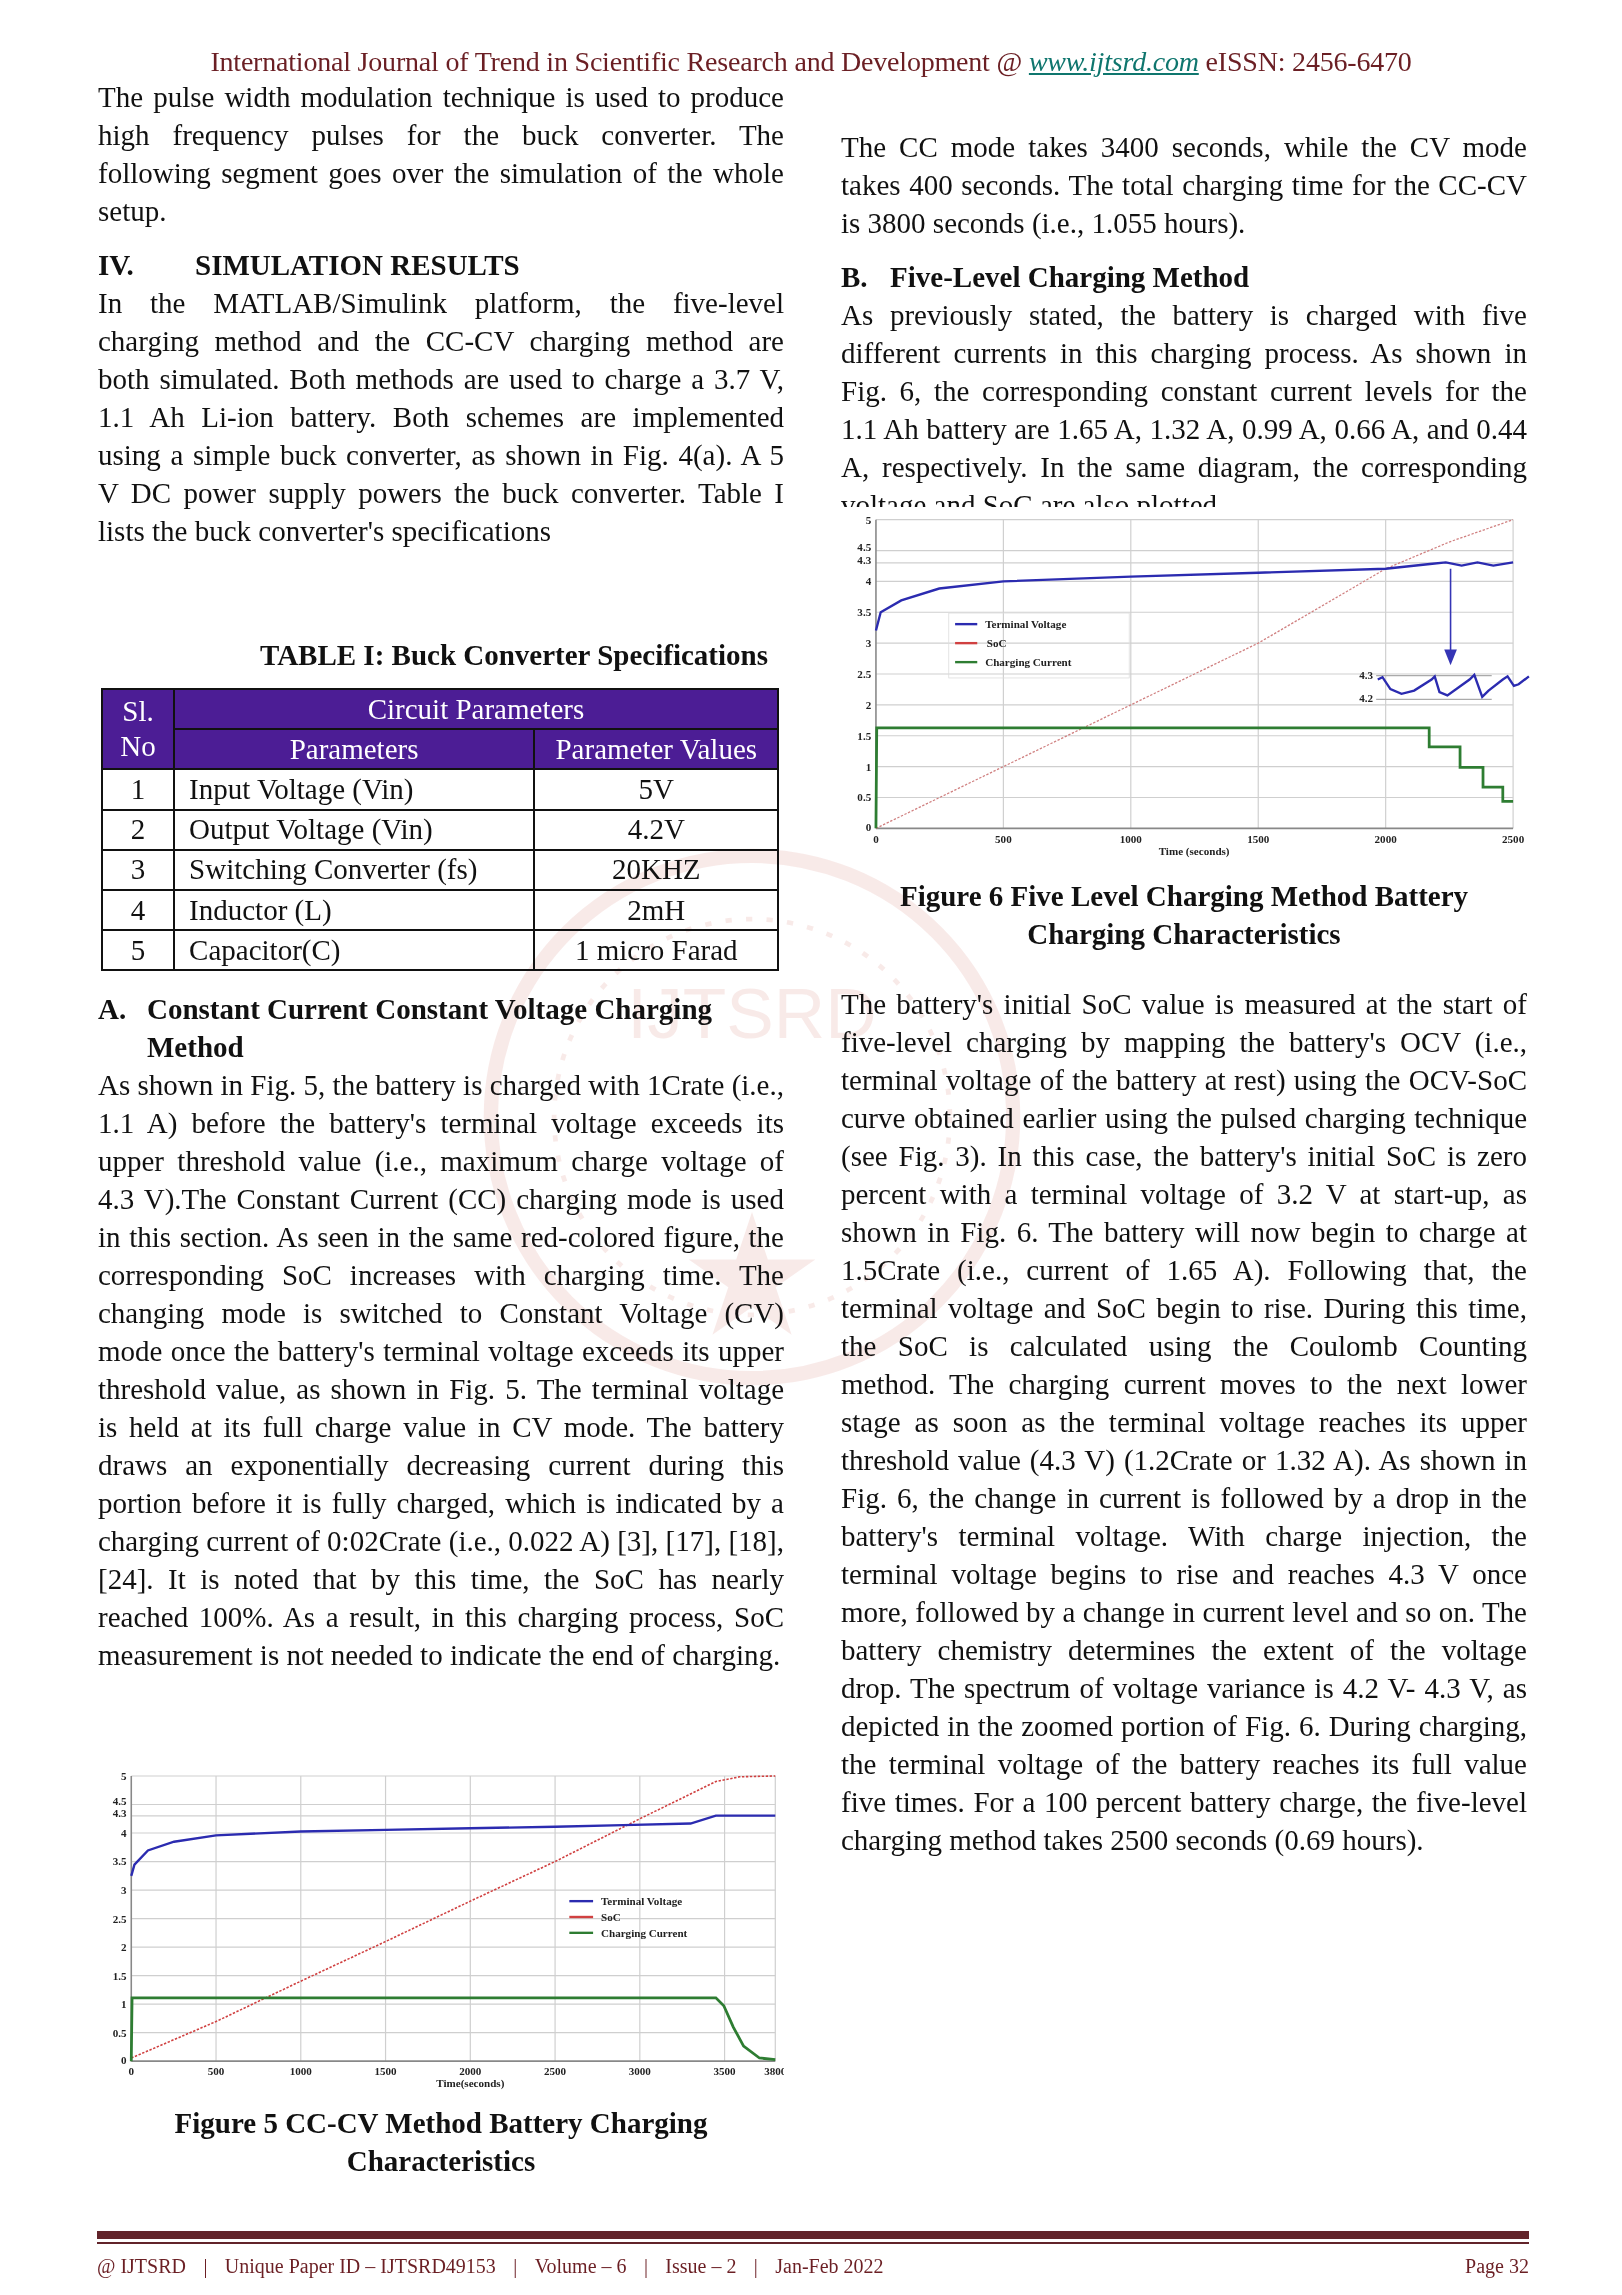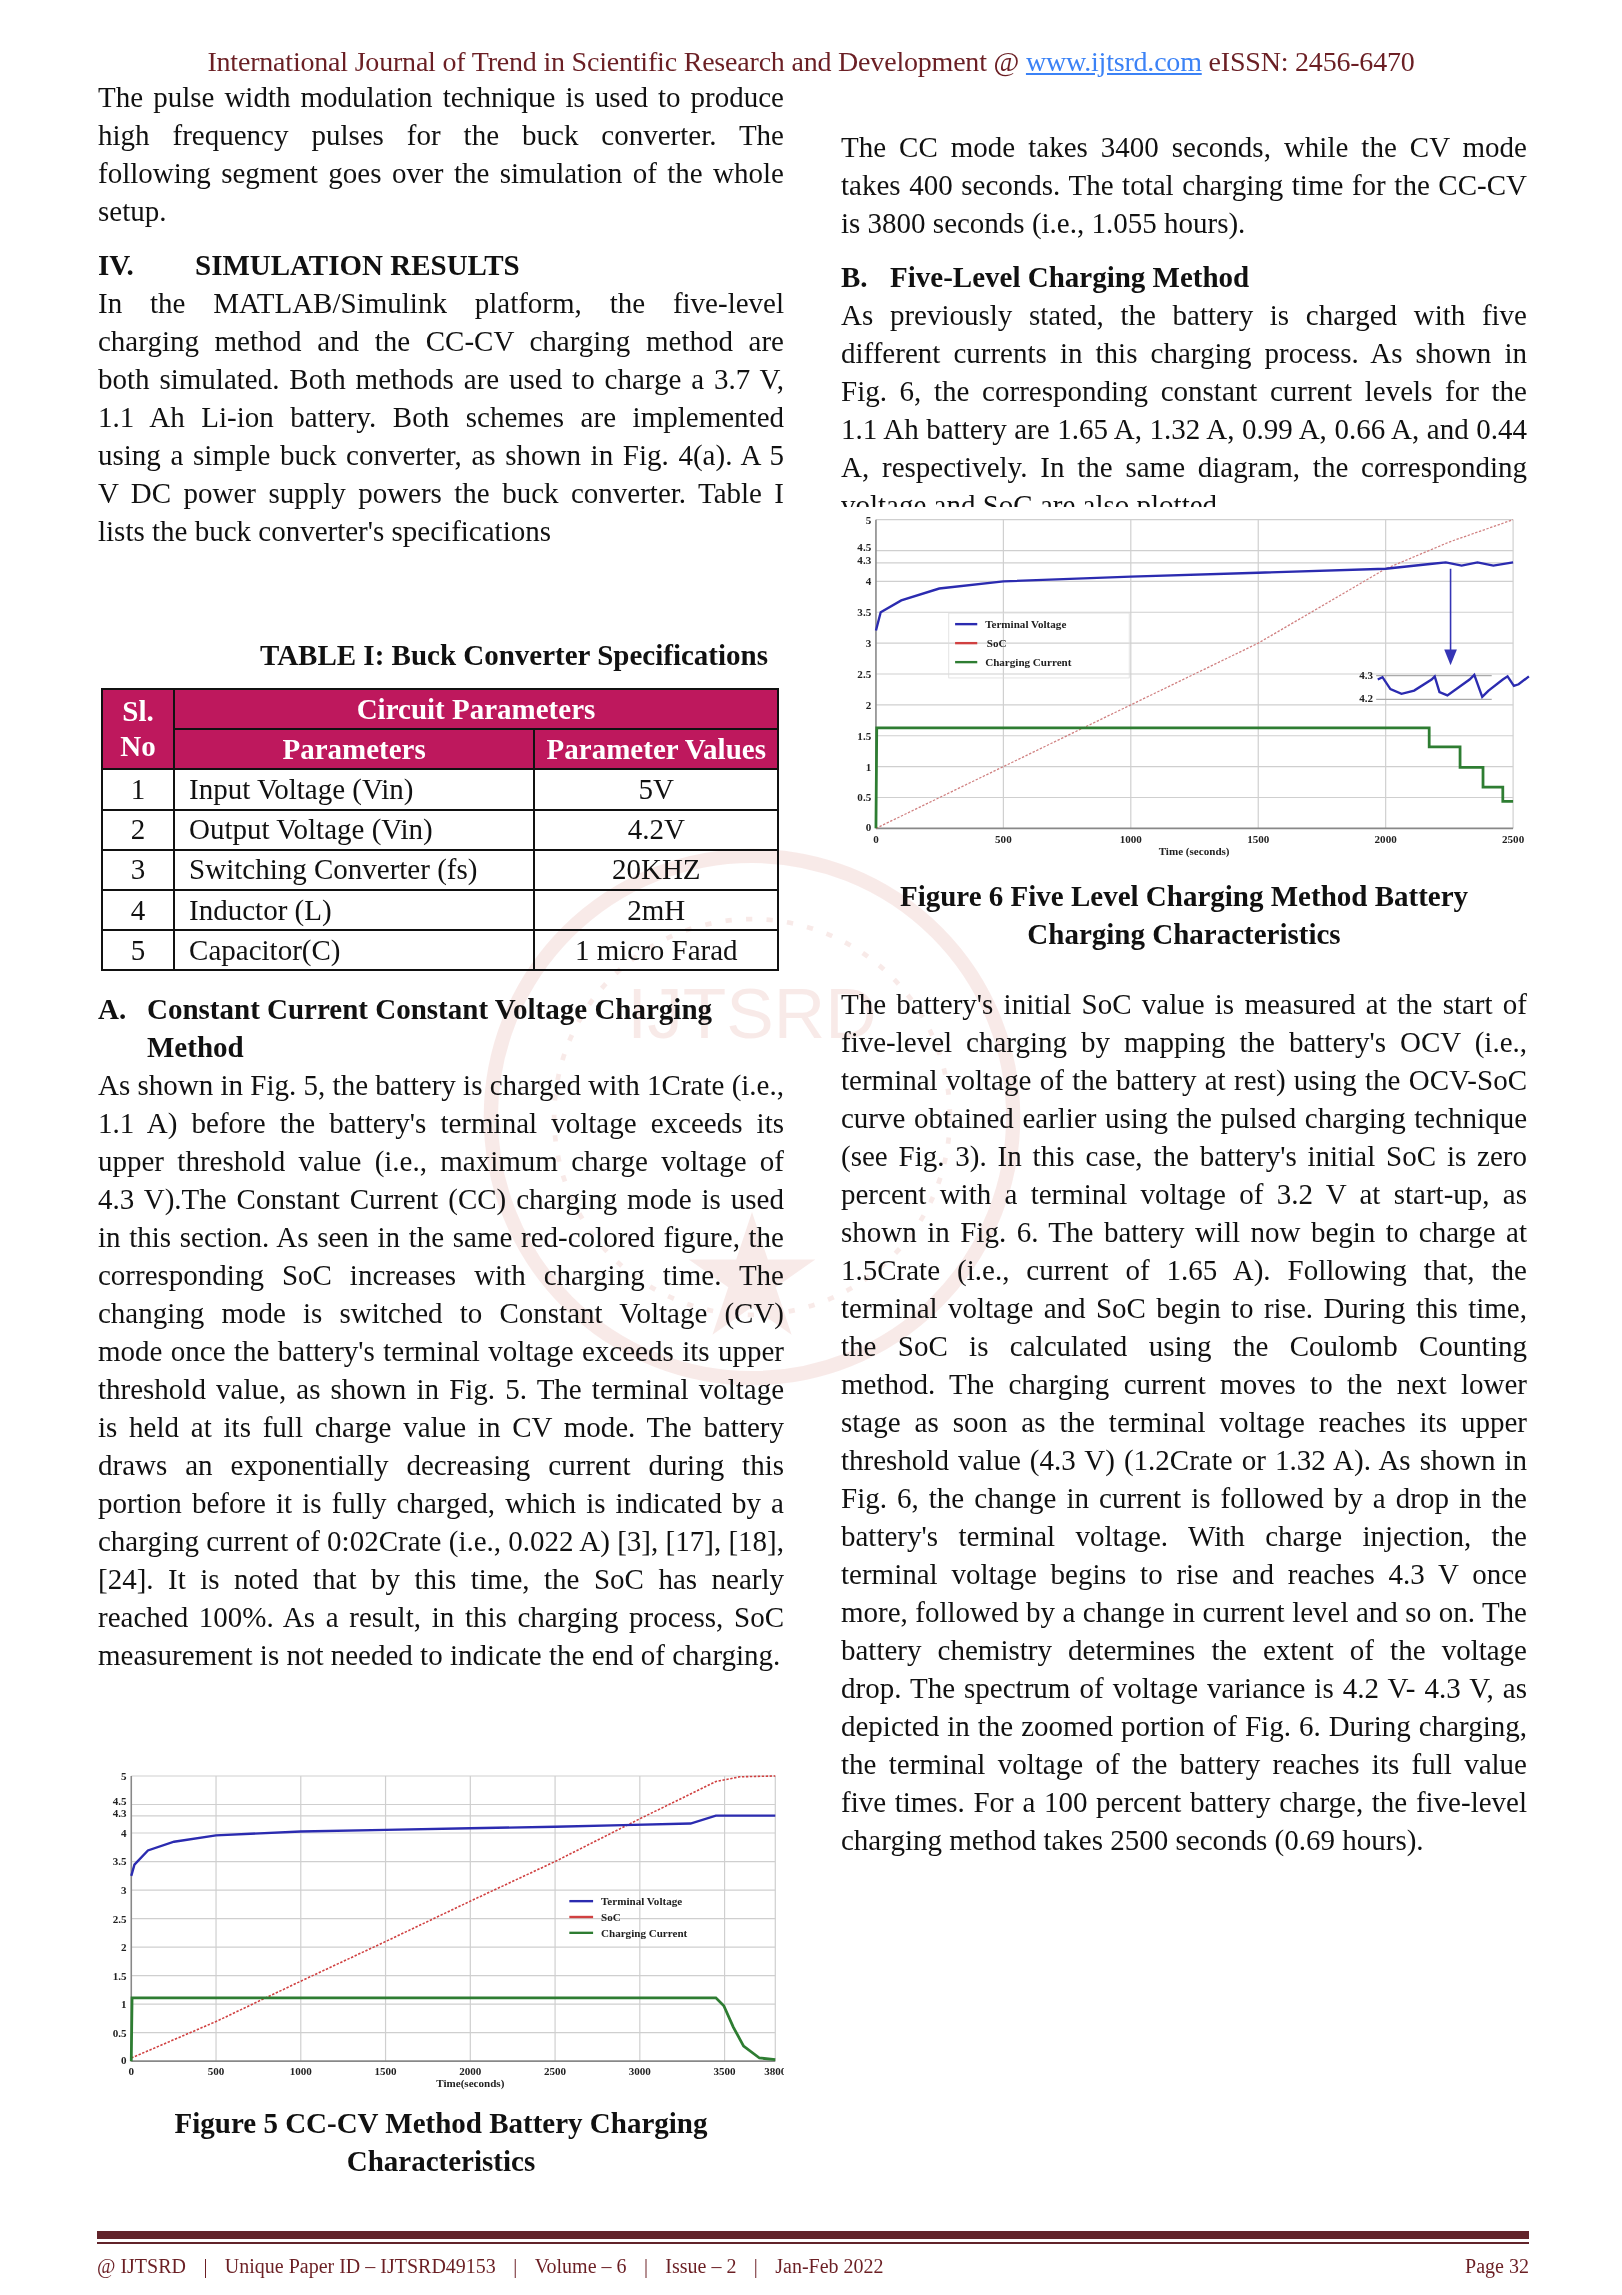--- a/index.html
+++ b/index.html
@@ -1,33 +1,33 @@
 <!DOCTYPE html>
 <html style="font-size:12.7px"><head>
 <meta charset="utf-8">
 <style>
   html, body { margin:0; padding:0; background:#ffffff; }
   body { width:1622px; height:2295px; position:relative; overflow:hidden;
          font-family:"Liberation Serif", "DejaVu Serif", serif; color:#111; }
   .abs { position:absolute; }
   .header { left:0; width:1622px; top:46px; text-align:center; font-size:28px; color:#6b1f24; letter-spacing:-0.2px; }
-  .header a { color:#3b82f6; text-decoration:underline; }
+  .header a { color:#0f766e; text-decoration:underline;font-style:italic; }
   .col { position:absolute; width:686px; font-size:29px; line-height:38px; text-align:justify; }
   .col p { margin:0; }
   .left { left:98px; }
   .right { left:841px;margin-top:28px; }
   .h-sec { font-weight:bold; margin:0; }
   .h-sec .num { display:inline-block; width:97px; }
   .h-sub { font-weight:bold; margin:0; padding-left:49px; text-indent:-49px; text-align:left; }
   .h-sub .num { display:inline-block; width:49px; text-indent:0; }
   .gap { height:16px; }
   .tcap { font-weight:bold; text-align:right; font-size:29px; margin:16px; }
   table.spec { border-collapse:collapse; width:678px; margin-left:3.2px; font-size:29px; line-height:35px; }
   table.spec td, table.spec th { border:2px solid #111; padding:1.6px 4.8px; }
-  table.spec th { background:#be185d; color:#ffffff; font-weight:bold; }
+  table.spec th { background:#4c1d95; color:#ffffff; font-weight:normal; }
   table.spec td { text-align:center; }
   table.spec td.pl { text-align:left; padding-left:14.3px; }
   .fcap { font-weight:bold; text-align:center; font-size:29px; line-height:38px; margin:11px; }
   .chart { position:absolute; background:#fff; }
   .footer-rule1 { left:97px; width:1432px; top:2231px; height:8px; background:#62242a; }
   .footer-rule2 { left:97px; width:1432px; top:2242px; height:2.4px; background:#62242a; }
   .footer { top:2255px; left:97px; width:1432px; font-size:20px; color:#6b1f24; display:flex; align-items:center; }
   .footer .sep { margin:0 17.4px; }
   .footer .page { margin-left:auto; }
   .watermark { left:475px; top:840px; width:554px; height:554px; opacity:0.10; pointer-events:none; }

